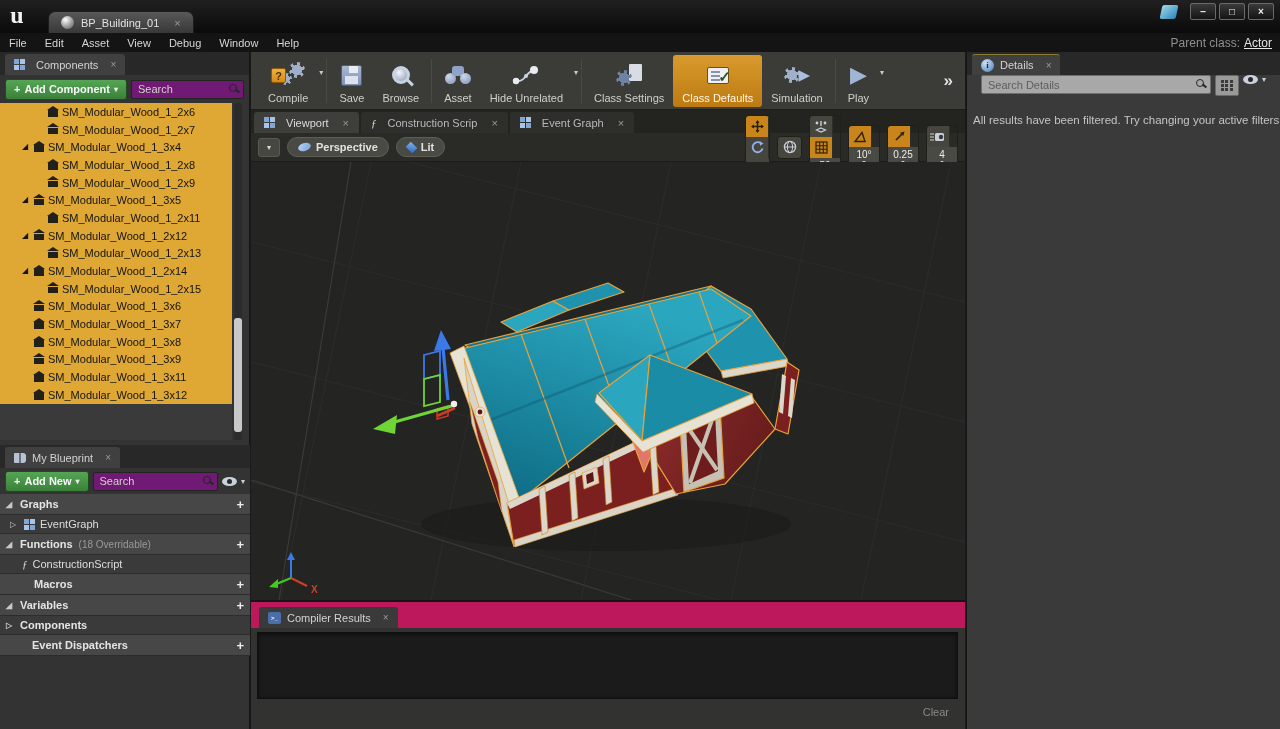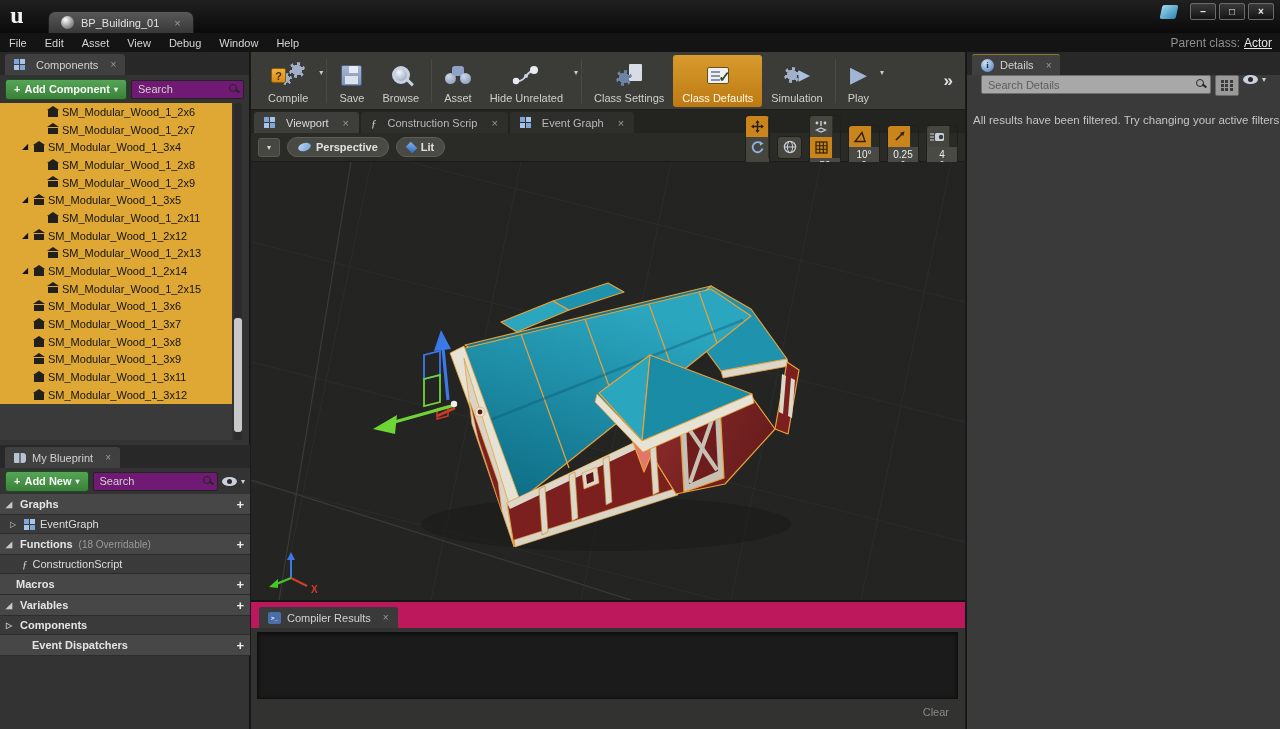--- a/index.html
+++ b/index.html
@@ -368,21 +368,21 @@
     <div class="bprow bp-head">
       <span class="exp">◢</span>
       <span>Functions</span>
       <span class="bp-note">(18 Overridable)</span>
       <span class="bp-plus">+</span>
     </div>
     <div class="bprow bp-item" style="padding-left:22px;">
       <span class="fn-glyph">ƒ</span>
       <span>ConstructionScript</span>
     </div>
-    <div class="bprow bp-head" style="padding-left:16px;">
+    <div class="bprow bp-head" style="padding-left:34px;">
       <span>Macros</span>
       <span class="bp-plus">+</span>
     </div>
     <div class="bprow bp-head">
       <span class="exp">◢</span>
       <span>Variables</span>
       <span class="bp-plus">+</span>
     </div>
     <div class="bprow bp-item" style="font-weight:bold;color:#e4e4e4;">
       <span class="exp">▷</span>

